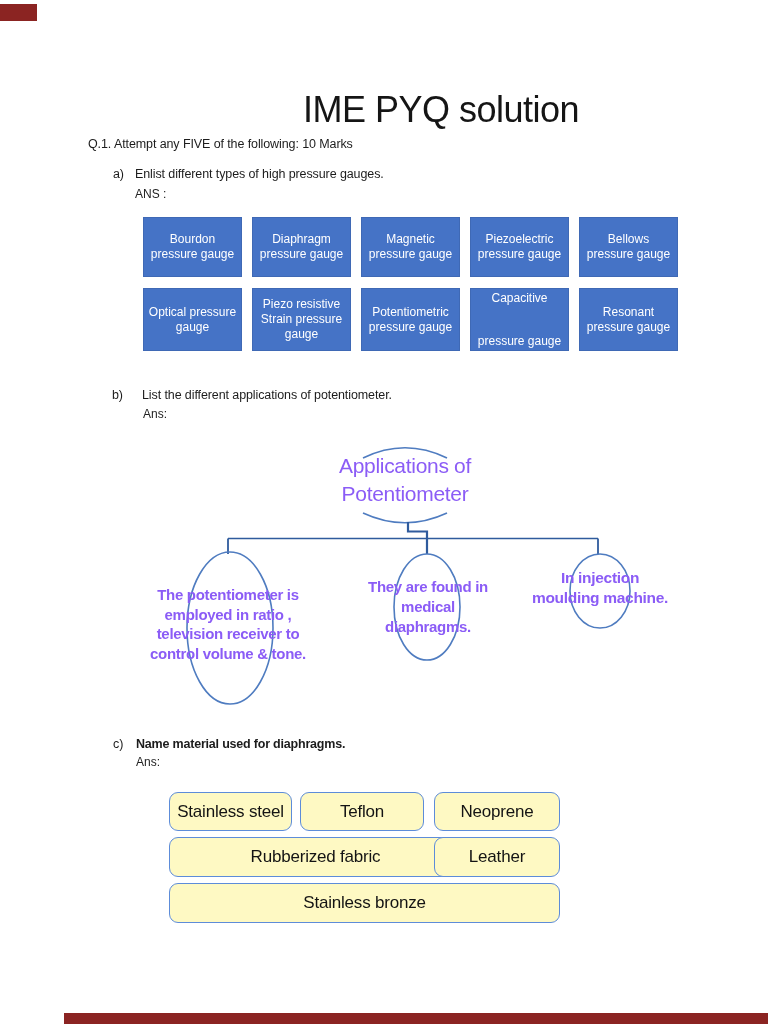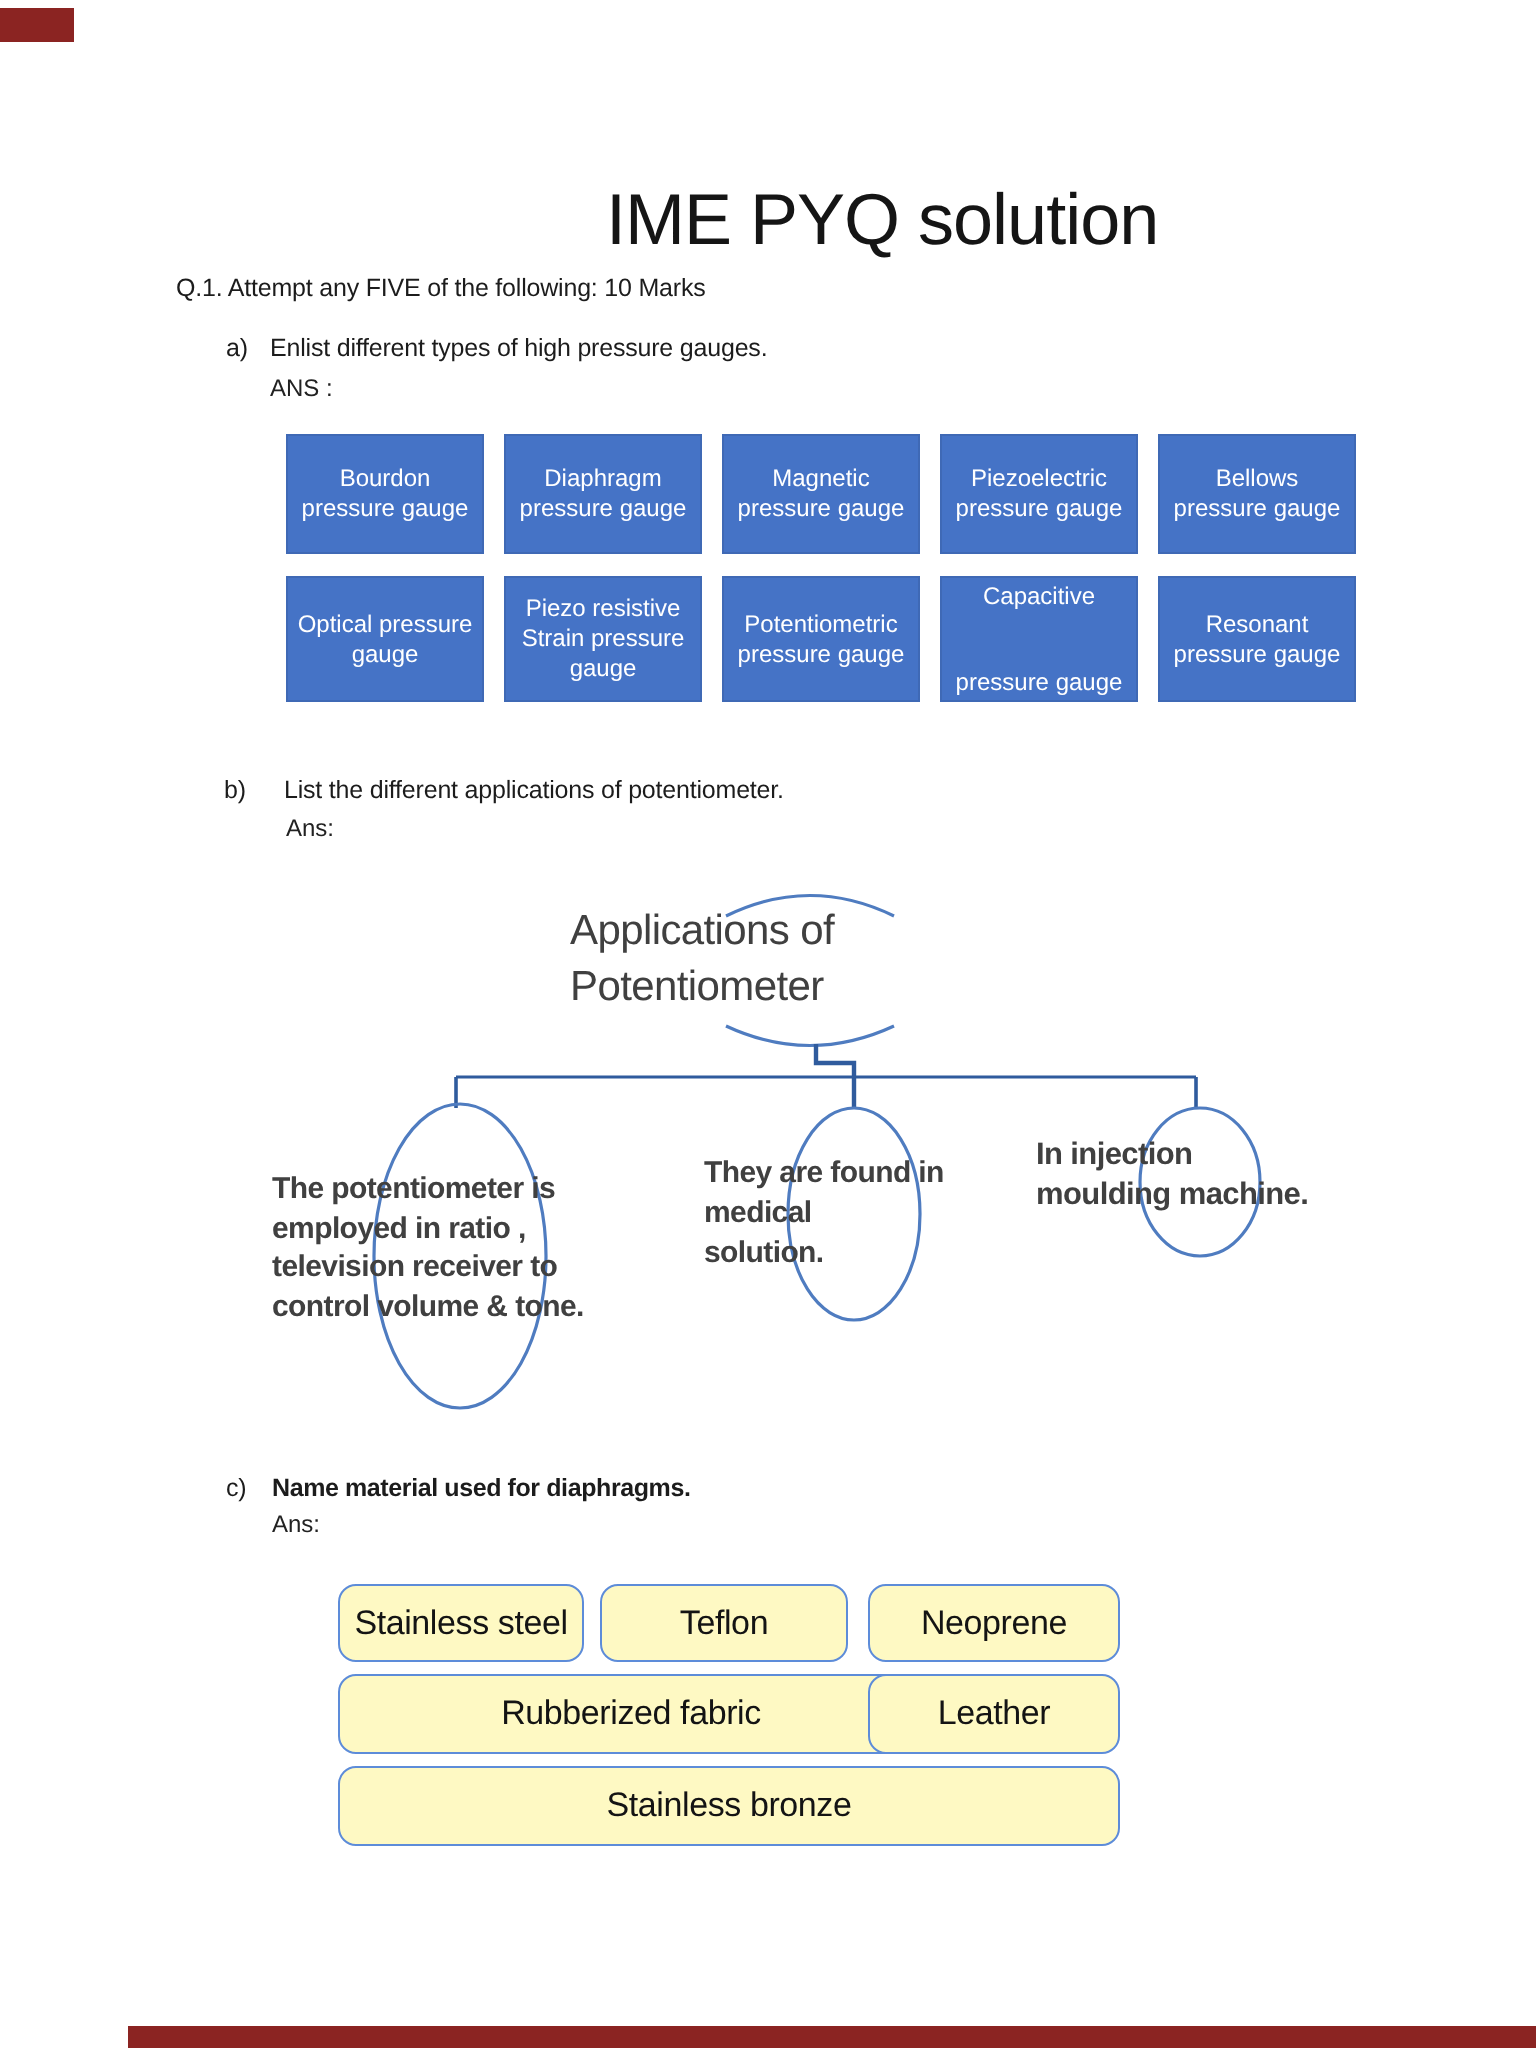--- a/index.html
+++ b/index.html
@@ -19,21 +19,21 @@
   
   .gbox {
     position:absolute; width:99px; background:#4573c6;
     display:flex; flex-direction:column; align-items:center; justify-content:center;
     text-align:center; color:#ffffff; font-size:12px; line-height:15px;
     border:1px solid #3f69b5; box-sizing:border-box;
   }
   .gbox span { display:block; white-space:nowrap; }
   
   #diagram-svg { position:absolute; left:0; top:0; width:768px; height:1024px; pointer-events:none; }
-  .node-text { position:absolute; text-align:left; color:#404040; }
+  .node-text { position:absolute; text-align:center; color:#8b5cf6; }
   .node-text span { display:block; white-space:nowrap; }
   #node-title-text { left:285px; top:452px; width:240px; font-size:21px; line-height:28px; letter-spacing:-0.3px; }
   #node-left-text  { left:136px; top:585px; width:184px; font-size:15px; line-height:19.5px; font-weight:bold; letter-spacing:-0.3px; }
   #node-mid-text   { left:352px; top:577px; width:152px; font-size:15px; line-height:20px; font-weight:bold; letter-spacing:-0.3px; }
   #node-right-text { left:518px; top:568px; width:164px; font-size:15.5px; line-height:20px; font-weight:bold; letter-spacing:-0.3px; }
   
   .mbox {
     position:absolute; box-sizing:border-box; border:1.8px solid #5d8cd9; border-radius:9px;
     background:#fef9c3; display:flex; align-items:center; justify-content:center;
     font-size:17px; letter-spacing:-0.2px; color:#141414; text-align:center; white-space:nowrap;
@@ -120,21 +120,21 @@
   </div>
   <div class="node-text" id="node-left-text">
     <span>The potentiometer is</span>
     <span>employed in ratio ,</span>
     <span>television receiver to</span>
     <span>control volume &amp; tone.</span>
   </div>
   <div class="node-text" id="node-mid-text">
     <span>They are found in</span>
     <span>medical</span>
-    <span>solution.</span>
+    <span>diaphragms.</span>
   </div>
   <div class="node-text" id="node-right-text">
     <span>In injection</span>
     <span>moulding machine.</span>
   </div>
 
   <div class="abs bodytext" style="left:113px; top:736px;">c)</div>
   <div class="abs bodytext bold" style="left:136px; top:736px; letter-spacing:-0.2px;text-align:right;">Name material used for diaphragms.</div>
   <div class="abs anslabel" style="left:136px; top:755px;">Ans:</div>
 

